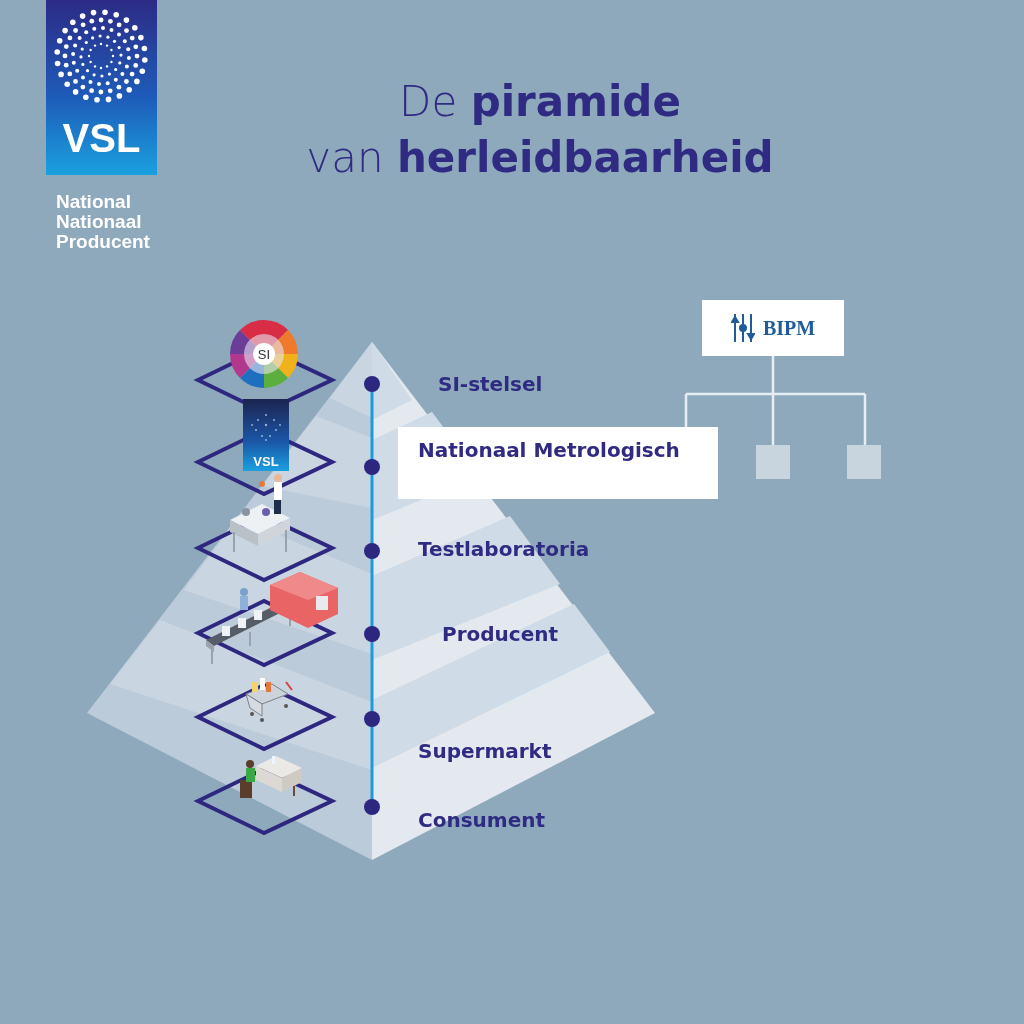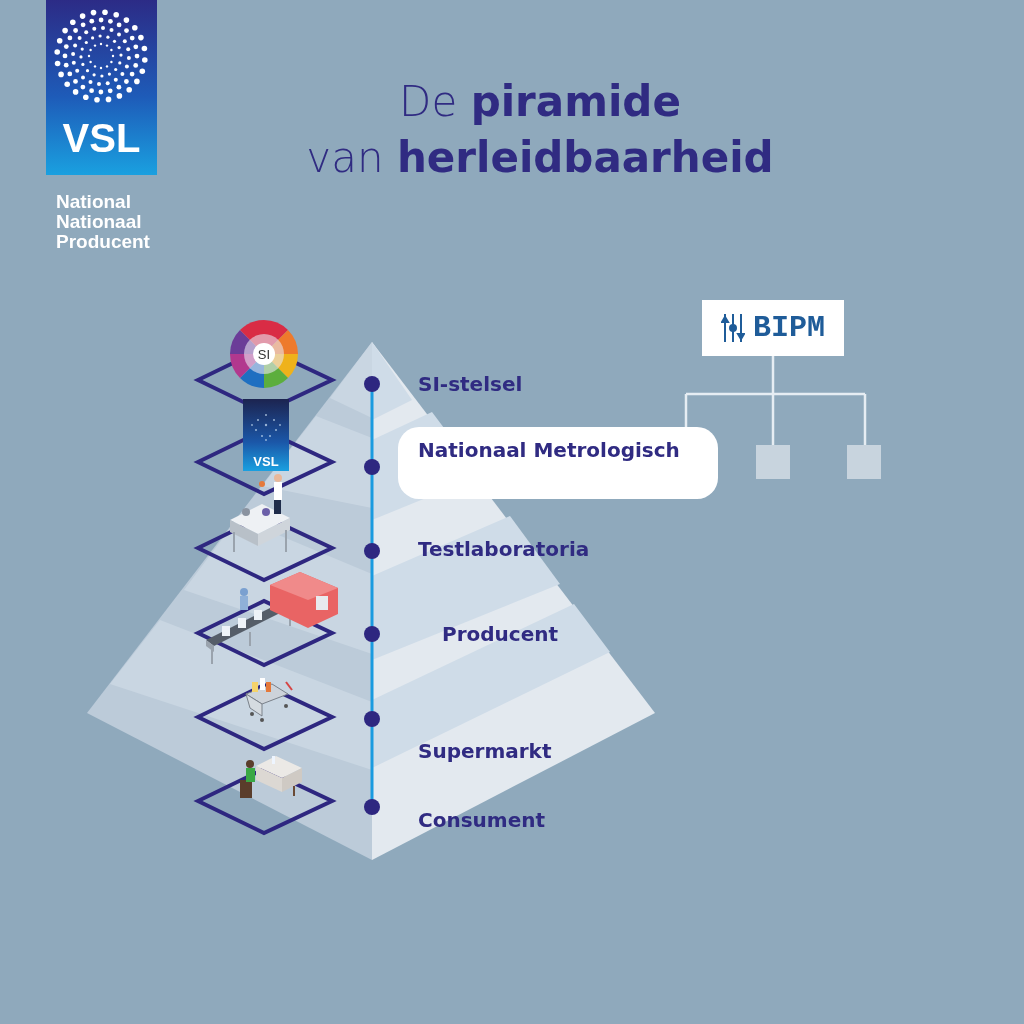--- a/index.html
+++ b/index.html
@@ -30,30 +30,29 @@
   .title .light { font-weight: normal; font-family: "DejaVu Sans", sans-serif; font-weight: 200; }
   .title .bold { font-weight: bold; }
   svg.scene { position: absolute; left: 0; top: 0; }
   .level-label {
     position: absolute; color: #302b82; font-weight: bold; font-size: 20px;
     font-family: "DejaVu Sans", sans-serif; white-space: nowrap;
   }
   .nmi-box {
     position: absolute; left: 398px; top: 427px; width: 320px; height: 72px;
     background: #ffffff;
-    border-radius: 21px;
   }
   .nmi-box .level-label { position: static; line-height: 26px; padding: 10px 0 0 20px; }
   .bipm {
     position: absolute; left: 702px; top: 300px; width: 142px; height: 56px;
     background: #fff; display: flex; align-items: center; justify-content: center;
   }
   .bipm-text {
-    color: #1f5c99; font-weight: bold; font-size: 30px; margin-left: 8px;
-    font-family: Liberation Mono, monospace;
+    color: #1f5c99; font-weight: bold; font-size: 20px; margin-left: 8px;
+    font-family: Liberation Serif, serif;
   }
 </style>
 </head>
 <body>
 
 <div class="logo">
   <svg class="logo-dots" viewBox="0 0 111 112" width="111" height="112">
     <g fill="#ffffff" id="dots">
         <circle cx="67.0" cy="56.0" r="1.2"></circle>
         <circle cx="65.4" cy="62.0" r="1.2"></circle>
@@ -300,21 +299,21 @@
     <line x1="773" y1="356" x2="773" y2="394"></line>
     <line x1="686" y1="394" x2="865" y2="394"></line>
     <line x1="686" y1="394" x2="686" y2="427"></line>
     <line x1="773" y1="394" x2="773" y2="446"></line>
     <line x1="865" y1="394" x2="865" y2="446"></line>
   </g>
   <rect x="756" y="445" width="34" height="34" fill="#c8d4de"></rect>
   <rect x="847" y="445" width="34" height="34" fill="#c8d4de"></rect>
 </svg>
 
-<div class="level-label" style="left:418px; top:372px;">SI-stelsel</div>
+<div class="level-label" style="left:438px; top:372px;">SI-stelsel</div>
 
 <div class="nmi-box">
   <div class="level-label">Nationaal Metrologisch</div>
 </div>
 
 <div class="level-label" style="left:418px; top:537px;">Testlaboratoria</div>
 <div class="level-label" style="left:442px; top:622px;">Producent</div>
 <div class="level-label" style="left:418px; top:707px;margin-top:32px;">Supermarkt</div>
 <div class="level-label" style="left:418px; top:791px;margin-top:17px;">Consument</div>
 

